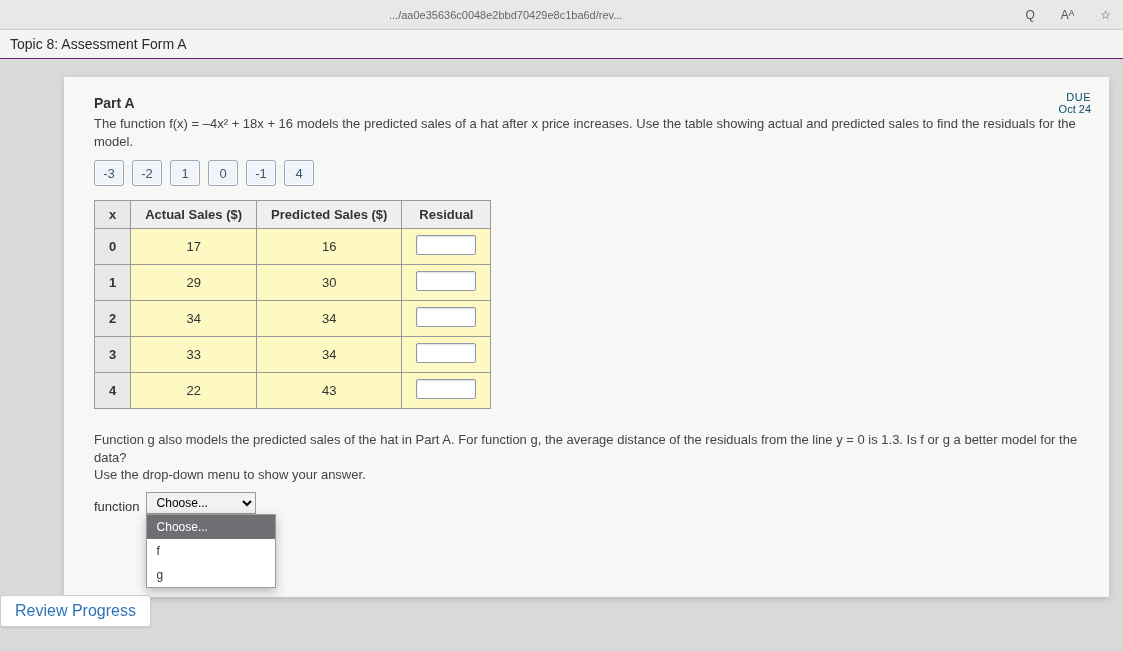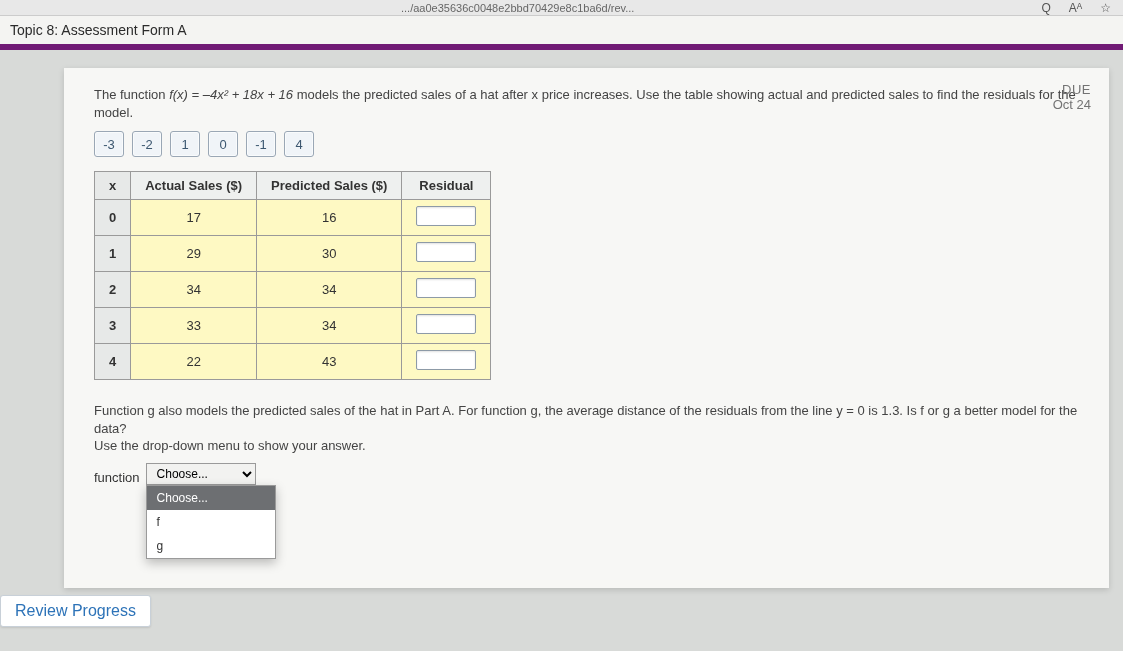--- a/index.html
+++ b/index.html
@@ -8,75 +8,75 @@
     font-family: Arial, Helvetica, sans-serif;
     background: #d8dad8;
     color: #333;
     font-size: 13px;
     width: 1123px;
     height: 651px;
     overflow: hidden;
     position: relative;
   }
   .browser-bar {
-    height: 16px;
+    height: 30px;
     background: #e8e8e8;
     border-bottom: 1px solid #ccc;
     display: flex;
     align-items: center;
     justify-content: flex-end;
     padding: 0 12px;
-    gap: 18px;
+    gap: 26px;
     color: #555;
     font-size: 12px;
   }
   .browser-bar .url {
     flex: 1;
     text-align: center;
     color: #666;
     font-size: 11px;
     overflow: hidden;
     white-space: nowrap;
   }
   .topic-bar {
     padding: 6px 10px;
     background: #f4f4f2;
-    border-bottom: 6px solid #701a75;
+    border-bottom: 1px solid #701a75;
     font-size: 14px;
     color: #2b2b2b;
   }
   .page {
     background: #f7f7f5;
     margin: 18px 14px 14px 64px;
     padding: 18px 30px 60px 30px;
     position: relative;
     box-shadow: 0 2px 6px rgba(0,0,0,0.15);
     min-height: 520px;
   }
   .due-box {
     position: absolute;
     right: 18px;
     top: 14px;
     text-align: right;
-    color: #737373;
-    font-size: 13px;
+    color: #0c4a6e;
+    font-size: 11px;
   }
   .due-box .due-label { letter-spacing: 0.5px; }
   .part-heading {
     font-weight: bold;
     margin-bottom: 4px;
     font-size: 14px;
   }
   .problem-text {
     font-size: 13px;
     line-height: 1.35;
     color: #444;
     max-width: 1000px;
   }
-  .problem-text .fn { font-style: italic; }
+  .problem-text .fn { }
   .tile-row {
     display: flex;
     gap: 8px;
     margin: 10px 0 14px 0;
   }
   .tile {
     min-width: 30px;
     height: 26px;
     padding: 0 8px;
     border: 1px solid #9aa7b5;
@@ -185,20 +185,21 @@
   <span>Topic 8: Assessment Form A</span>
 </div>
 
 <div class="page">
 
   <div class="due-box">
     <div class="due-label">DUE</div>
     <div>Oct 24</div>
   </div>
 
+  <div class="part-heading">Part A</div>
   <div class="problem-text">
     <span>The function </span><span class="fn">f(x) = –4x² + 18x + 16</span><span> models the predicted sales of a hat after x price increases. Use the table showing actual and predicted sales to find the residuals for the model.</span>
     <br>
   </div>
 
   <div class="tile-row">
     <div class="tile">-3</div>
     <div class="tile">-2</div>
     <div class="tile">1</div>
     <div class="tile">0</div>

